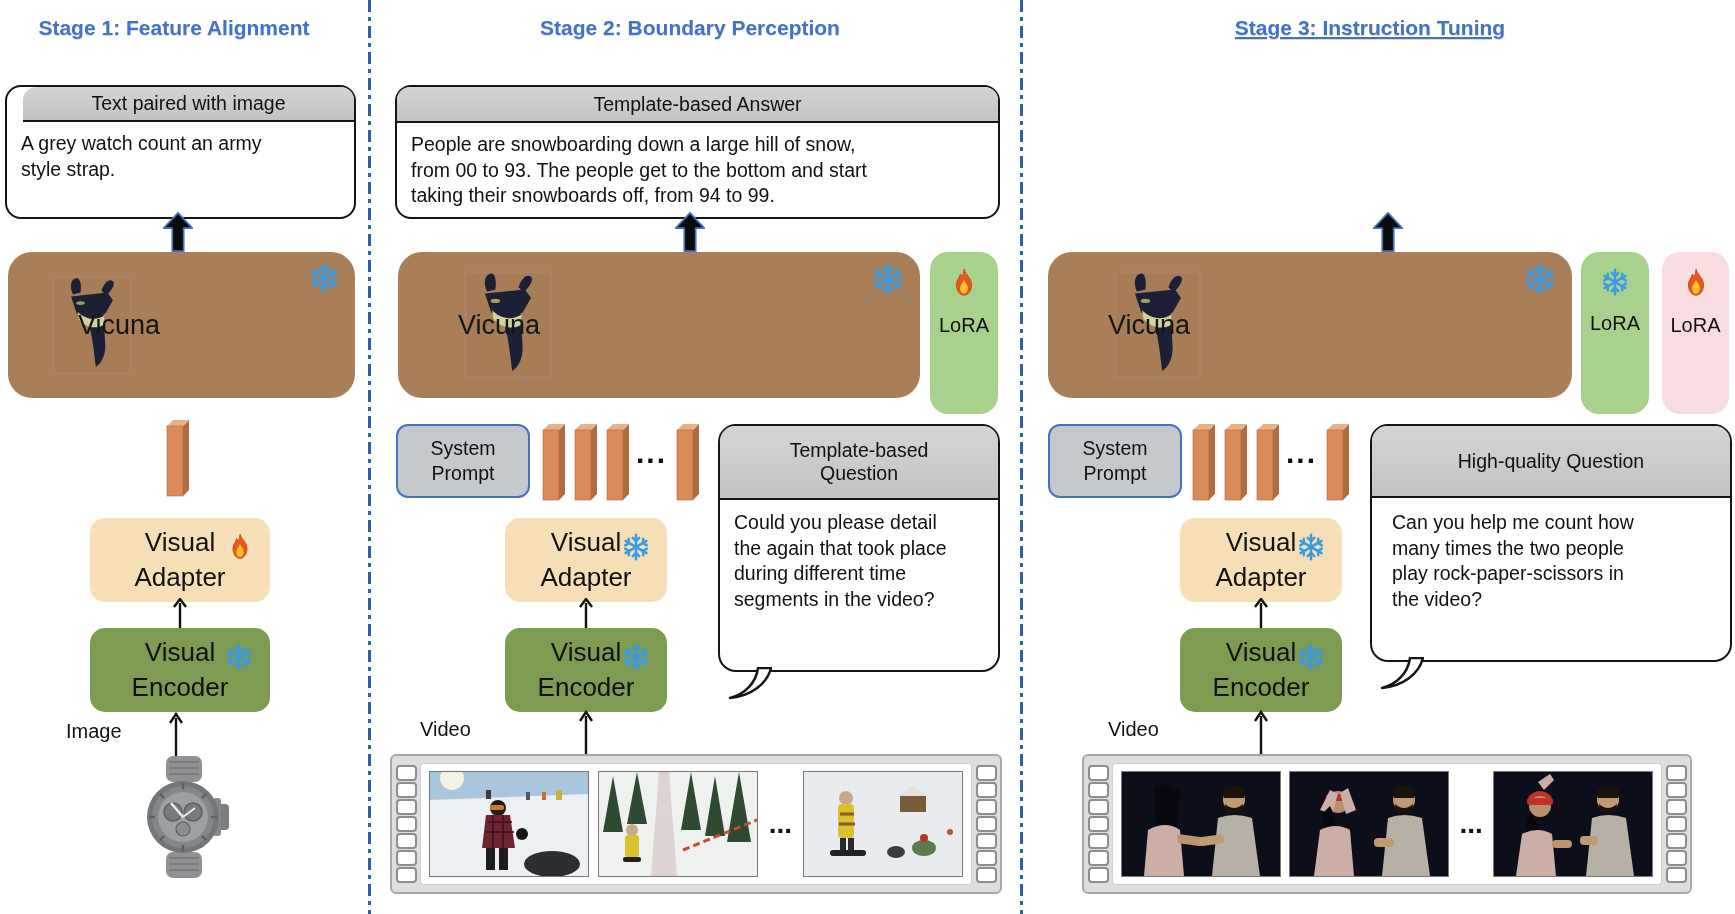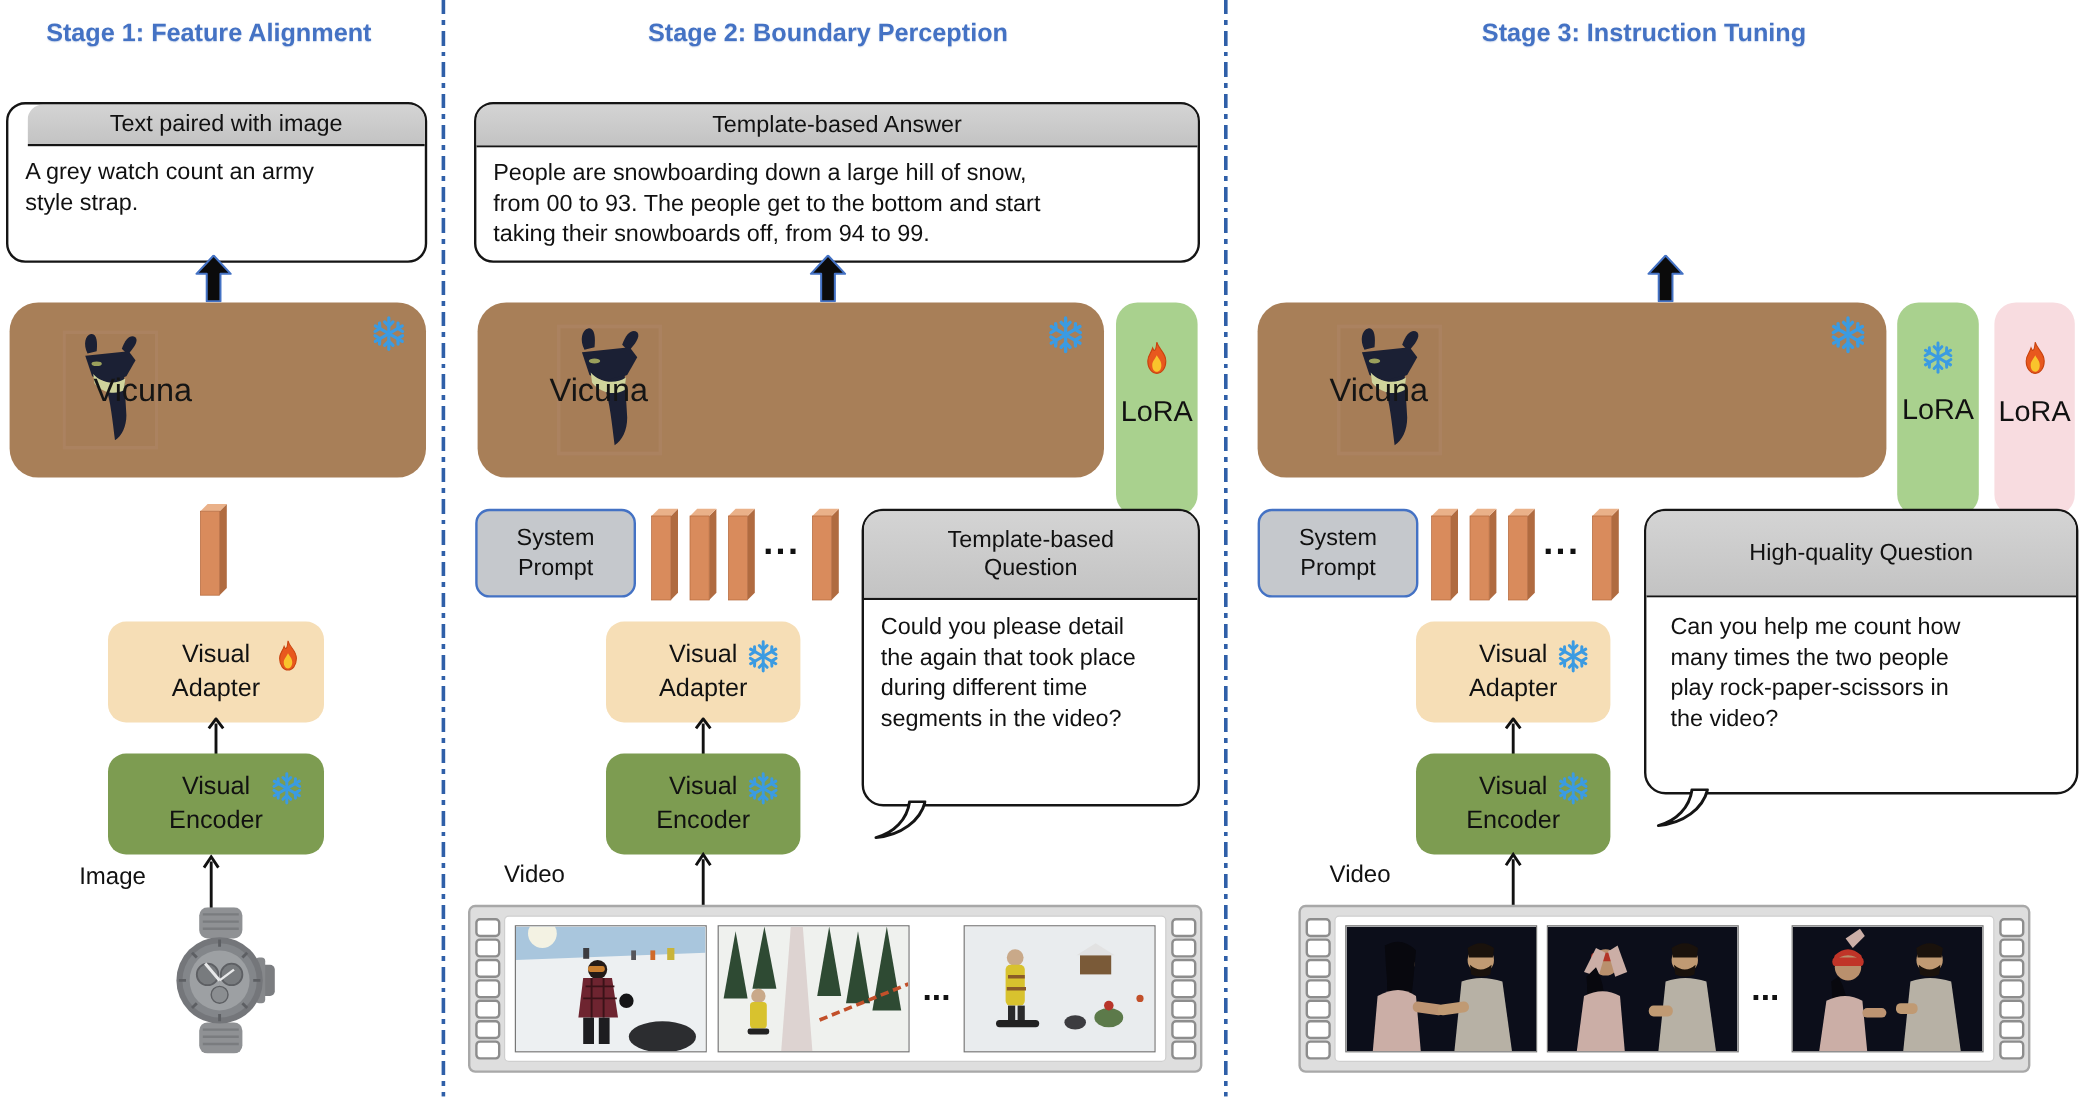--- a/index.html
+++ b/index.html
@@ -20,26 +20,26 @@
   .io-box .bdy p{margin:0;}
 
   .tail{position:absolute;}
 
   .vicuna{position:absolute;background:#a87f58;border-radius:24px;display:flex;align-items:center;}
   .vicuna .vlabel{position:absolute;left:0;right:0;text-align:left;font-size:27px;color:#151515;}
   .vlogo{position:absolute;}
   .corner-ic{position:absolute;top:11px;right:16px;}
 
   .module{position:absolute;border-radius:15px;display:flex;flex-direction:column;align-items:center;justify-content:center;
-    font-size:21px;line-height:1.35;color:#111;}
+    font-size:26px;line-height:1.35;color:#111;}
   .module.adapter{background:#f6deb6;}
   .module.encoder{background:#7d9c51;}
   .module .mod-ic{position:absolute;top:15px;right:17px;}
 
-  .lora{position:absolute;border-radius:18px;display:flex;flex-direction:column;align-items:center;padding-top:32px;font-size:24px;}
+  .lora{position:absolute;border-radius:18px;display:flex;flex-direction:column;align-items:center;padding-top:16px;font-size:20px;}
   .lora.green{background:#a9d18e;}
   .lora.pink{background:#f8dce0;}
   .lora .llabel{margin-top:16px;}
 
   .sysprompt{position:absolute;background:#c5c8cc;border:2.5px solid #4472c4;border-radius:12px;
     display:flex;flex-direction:column;align-items:center;justify-content:center;font-size:19.5px;line-height:1.3;}
 
   .tok{position:absolute;}
   .dots{position:absolute;font-size:30px;font-weight:bold;letter-spacing:2px;color:#111;}
 
@@ -398,21 +398,21 @@
       <svg class="frame" width="158" height="104">
           <use href="#f-snow2"></use>
         </svg>
       <div class="frame-dots">...</div>
       <svg class="frame" width="158" height="104">
           <use href="#f-snow3"></use>
         </svg>
     </div>
   </div>
 
-  <div class="stage-title" style="left:1040px;width:660px;">Stage 3: Instruction Tuning</div>
+  <div class="stage-title" style="left:1040px;width:660px;text-decoration:underline;">Stage 3: Instruction Tuning</div>
 
 
   <svg class="arrow" style="left:1371px;top:212px" width="34" height="40">
       <use href="#sym-bigarrow"></use>
     </svg>
 
   <div class="vicuna" style="left:1048px;top:252px;width:524px;height:146px;">
     <svg class="vlogo" style="left:66px;top:18px" width="88" height="110">
         <use href="#sym-vicuna-logo"></use>
       </svg>

